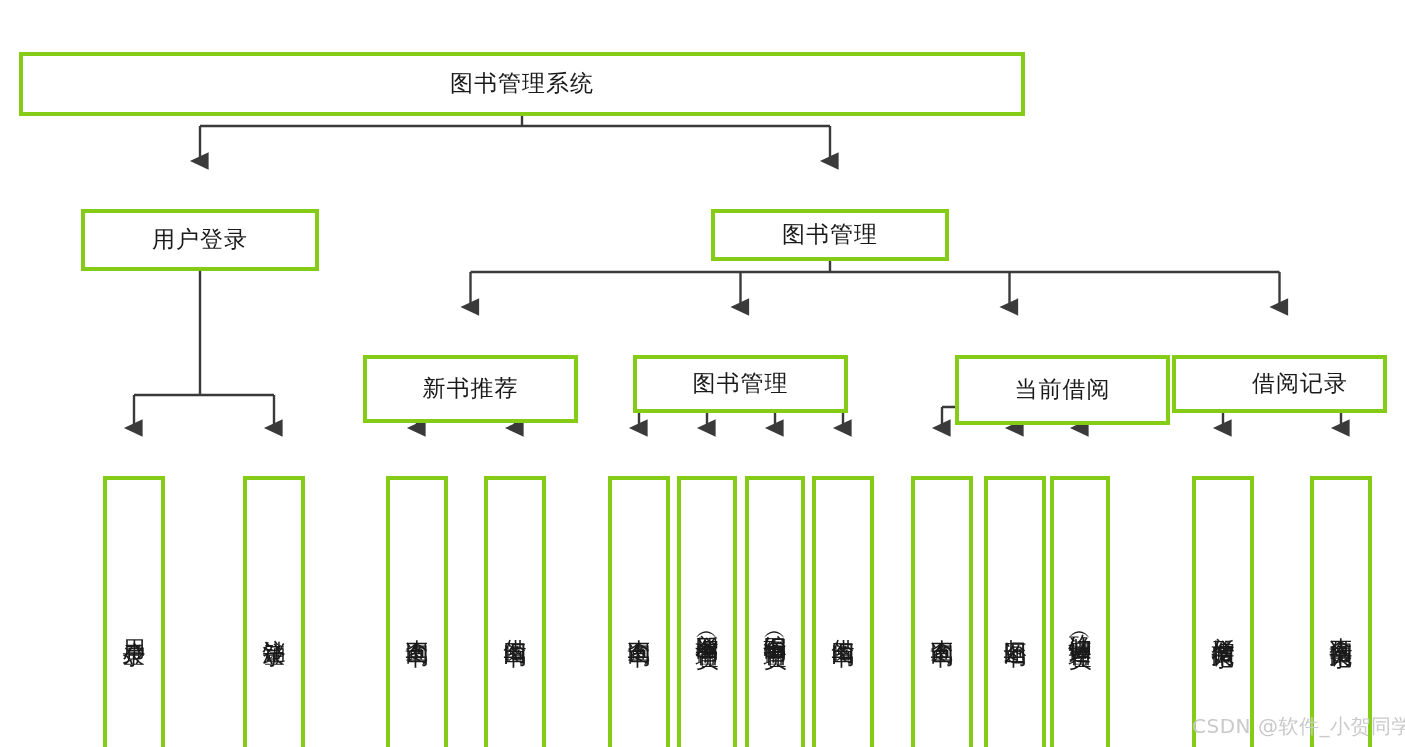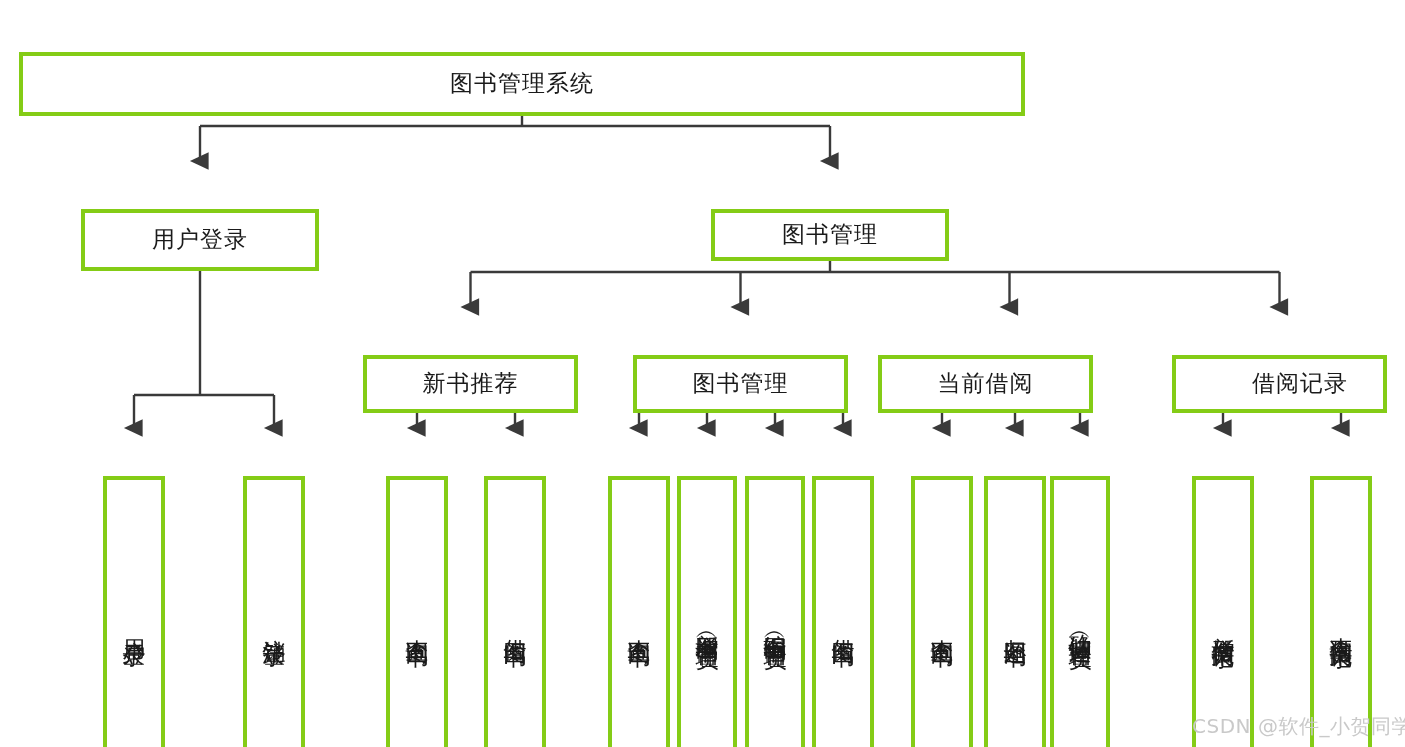--- a/index.html
+++ b/index.html
@@ -116,27 +116,27 @@
   <div id="nodes-layer">
       <div class="node horiz" style="left: 19px; top: 13px; width: 1006px; height: 64px;">
         <span>图书管理系统</span>
       </div>
       <div class="node horiz" style="left: 81px; top: 170px; width: 238px; height: 62px;">
         <span>用户登录</span>
       </div>
       <div class="node horiz" style="left: 711px; top: 170px; width: 238px; height: 52px;">
         <span>图书管理</span>
       </div>
-      <div class="node horiz" style="left: 363px; top: 316px; width: 215px; height: 58px;">
+      <div class="node horiz" style="left: 363px; top: 316px; width: 215px; height: 68px;">
         <span>新书推荐</span>
       </div>
       <div class="node horiz" style="left: 633px; top: 316px; width: 215px; height: 58px;">
         <span>图书管理</span>
       </div>
-      <div class="node horiz" style="left: 878px; top: 316px; width: 215px; height: 58px; justify-content: center;">
+      <div class="node horiz" style="left: 955px; top: 316px; width: 215px; height: 70px; justify-content: center;">
         <span>当前借阅</span>
       </div>
       <div class="node horiz" style="left: 1172px; top: 316px; width: 215px; height: 58px; padding-left: 41px;">
         <span>借阅记录</span>
       </div>
       <div class="node vert" style="left: 103px; top: 437px; width: 62px; height: 297px;">
         <span class="vtext">用户登录</span>
       </div>
       <div class="node vert" style="left: 243px; top: 437px; width: 62px; height: 297px;">
         <span class="vtext">注销登录</span>

